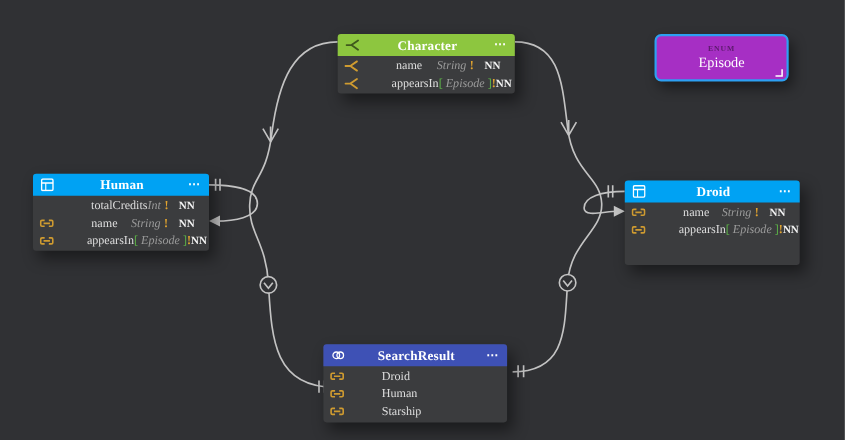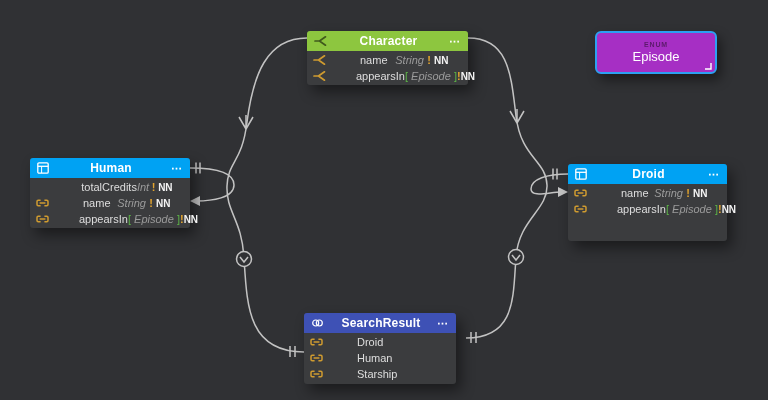--- a/index.html
+++ b/index.html
@@ -1,19 +1,19 @@
 <!DOCTYPE html>
 <html style="--bg: #303134; --edge: #c3c3c3;"><head>
 <meta charset="utf-8">
 <style>
   html,body{margin:0;padding:0;}
   #canvas{
     position:relative;width:768px;height:400px;overflow:hidden;
     background:var(--bg,#303134);
-    font-family:Liberation Sans, sans-serif;
+    font-family:Liberation Serif, serif;
   }
   #edges{position:absolute;left:0;top:0;z-index:1;}
   .edge{fill:none;stroke:var(--edge,#c3c3c3);stroke-width:1.5;}
   .marker{stroke:var(--edge,#c3c3c3);stroke-width:1.5;fill:none;}
   .marker-fill{fill:var(--edge,#c9c9c9);stroke:none;}
   .marker-circle{fill:var(--bg,#303134);stroke:var(--edge,#c3c3c3);stroke-width:1.5;}
   .node{
     position:absolute;z-index:2;background:#3b3c3e;border-radius:3px;
     box-shadow:5px 7px 14px rgba(0,0,0,.45);
     color:#e0e0e0;font-size:11px;
@@ -25,21 +25,21 @@
   .hicon{width:17px;display:flex;align-items:center;}
   .htitle{flex:1;text-align:center;letter-spacing:.2px;}
   .hmenu{width:15px;text-align:right;font-size:11px;letter-spacing:1px;cursor:pointer;line-height:8px;}
   .node-body{padding:1px 0 1px 0;}
   .frow{display:flex;align-items:center;height:16px;padding:0 13px 0 6px;}
   .ficon{width:17px;display:flex;align-items:center;}
   .fname{flex:1;color:#dedede;padding-left:30px;}
   .ftype{font-style:italic;color:#9b9b9b;white-space:pre;}
   .ftype .br{color:#5cb547;font-style:normal;}
   .freq{width:10px;color:#e2a42f;text-align:center;font-weight:bold;}
-  .fnn{width:21px;color:#f4f4f4;font-weight:bold;font-size:10px;}
+  .fnn{width:21px;text-align:right;color:#f4f4f4;font-weight:bold;font-size:10px;}
   .enum-node{
     position:absolute;z-index:2;border-radius:6px;
     display:flex;flex-direction:column;align-items:center;justify-content:center;
     box-shadow:4px 6px 12px rgba(0,0,0,.45);
   }
   .enum-badge{font-size:7px;font-weight:bold;letter-spacing:.8px;color:rgba(0,0,0,.45);}
   .enum-title{font-size:13px;color:#fff;margin-top:1px;}
   .resize-corner{position:absolute;right:3px;bottom:2px;line-height:0;}
 </style>
 </head>
@@ -184,21 +184,21 @@
                 <path d="M4.6 3.3 H2.2 Q1 3.3 1 4.4 V7.6 Q1 8.7 2.2 8.7 H4.6 M8.4 3.3 H10.8 Q12 3.3 12 4.4 V7.6 Q12 8.7 10.8 8.7 H8.4 M3.6 6 H9.4" fill="none" stroke="#cf9b30" stroke-width="1.5"></path>
               </svg>
             </span>
             <span class="fname">appearsIn</span>
             <span class="ftype"><span class="br">[ </span>Episode<span class="br"> ]</span></span>
             <span class="freq">!</span>
             <span class="fnn">NN</span>
           </div>
         </div>
       </div>
-      <div class="node" style="left: 304px; top: 313px; width: 152px;">
+      <div class="node" style="left: 294px; top: 313px; width: 167px;">
         <div class="node-header" style="background: rgb(62, 81, 181);">
           <span class="hicon">
             <svg width="13" height="12" viewBox="0 0 13 12">
               <circle cx="4.7" cy="6" r="3" fill="none" stroke="#fff" stroke-width="1.2"></circle>
               <circle cx="8.3" cy="6" r="3" fill="none" stroke="#fff" stroke-width="1.2"></circle>
             </svg>
           </span>
           <span class="htitle">SearchResult</span>
           <span class="hmenu">⋯</span>
         </div>

